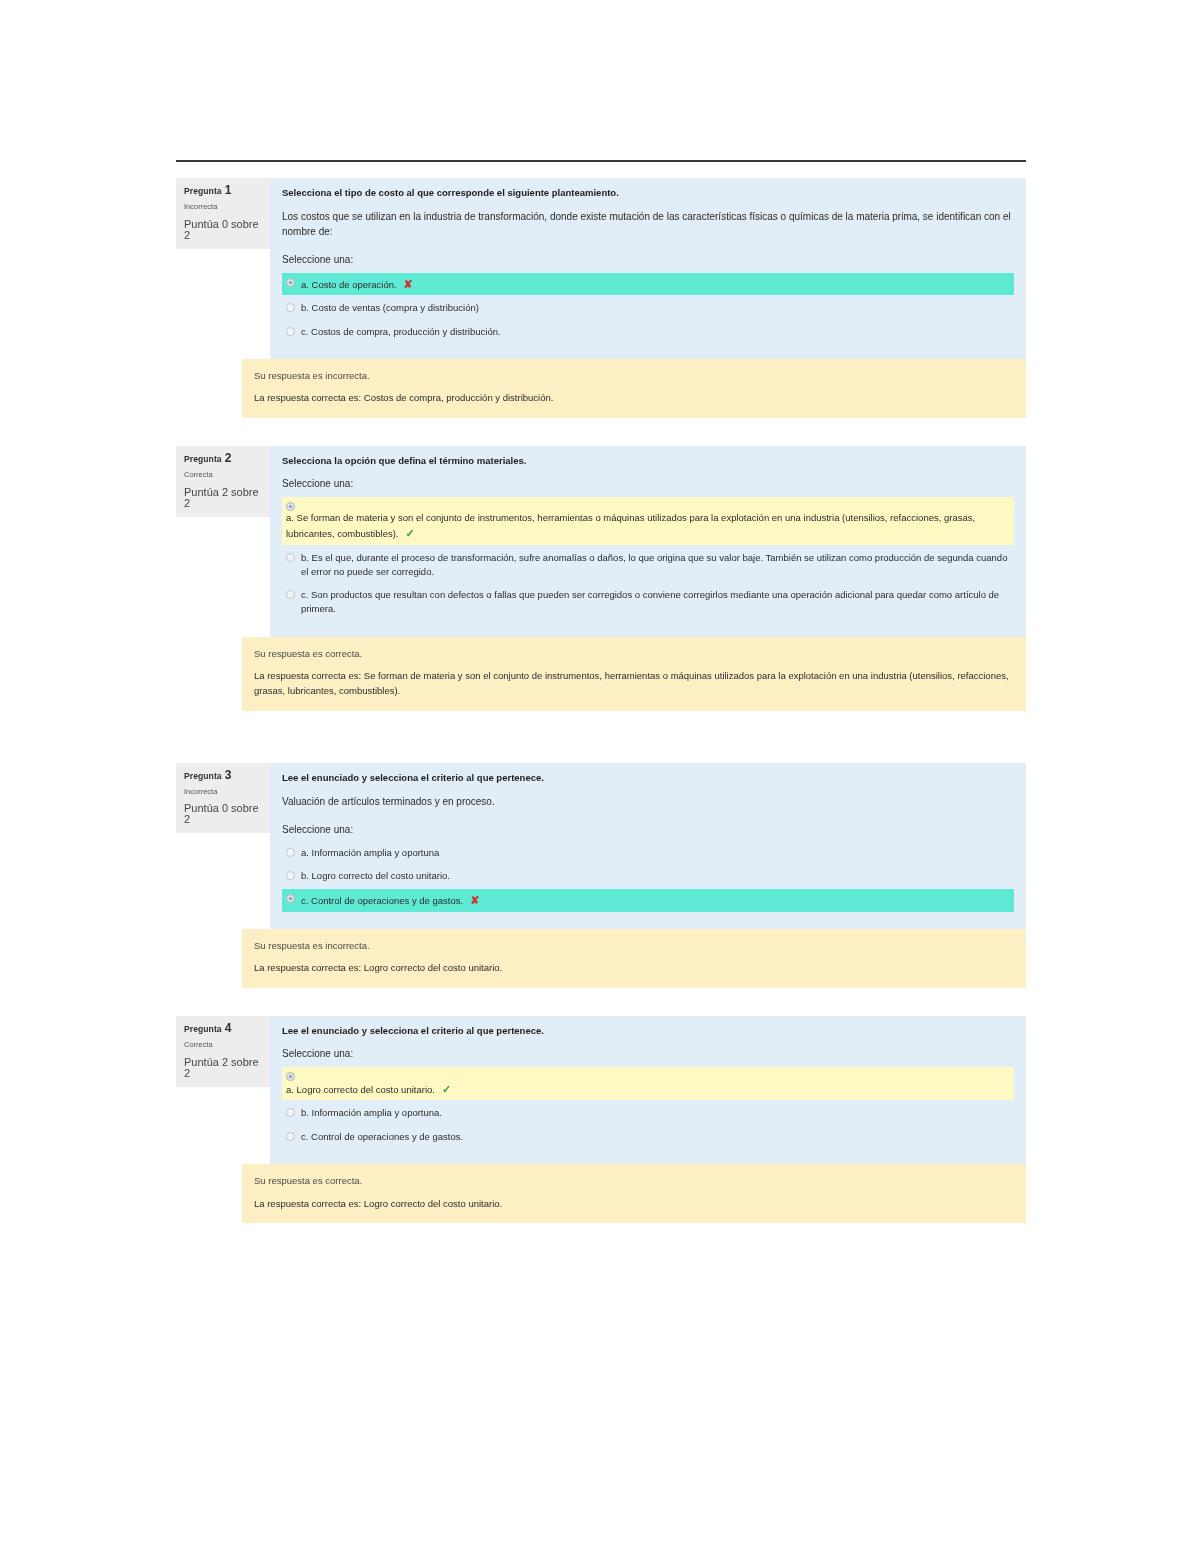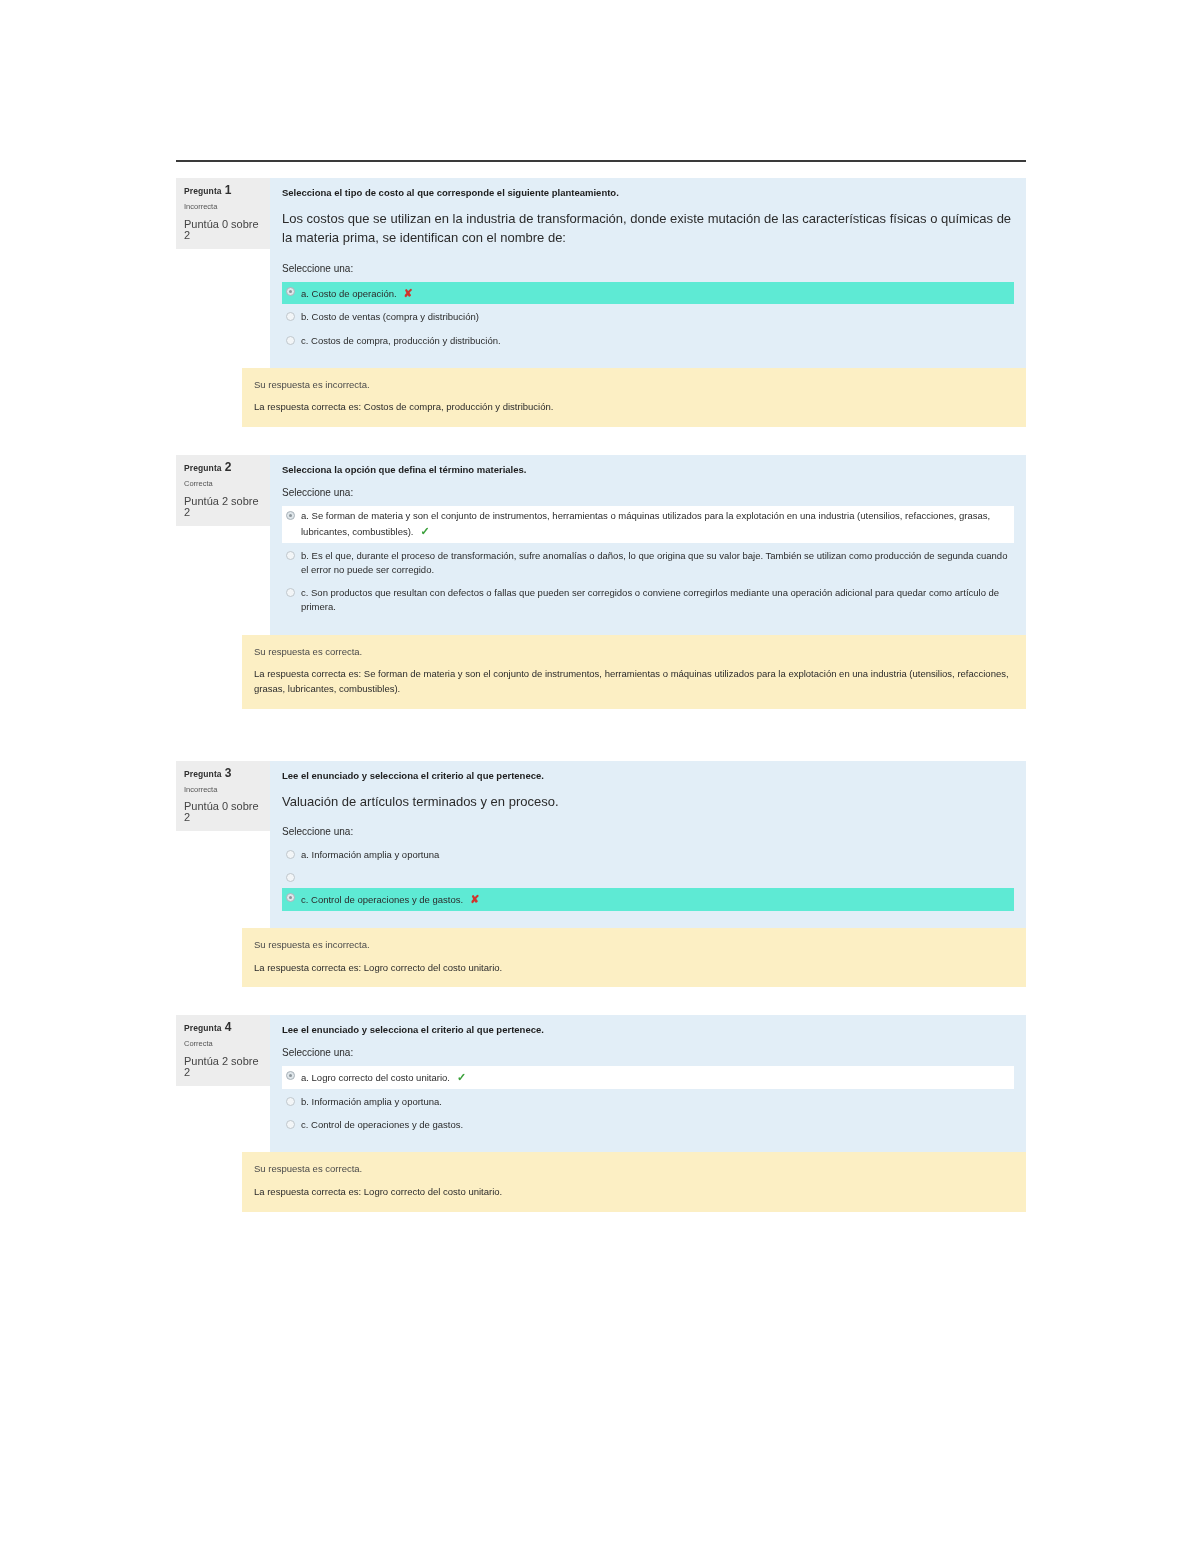--- a/index.html
+++ b/index.html
@@ -92,21 +92,21 @@
   }
 
   .q-stem {
     font-size: 9.5px;
     font-weight: bold;
     color: #1d1d1d;
     line-height: 1.45;
     margin: 0 0 9px 0;
   }
   .q-text {
-    font-size: 13px;
+    font-size: 10px;
     color: #2b2b2b;
     line-height: 1.5;
     margin: 0 0 14px 0;
   }
 
   .q-prompt {
     font-size: 10px;
     color: #2b2b2b;
     margin: 0 0 6px 0;
     line-height: 1.4;
@@ -114,21 +114,21 @@
 
   .answers { display: block; }
 
   .answer-row {
     display: flex;
     align-items: flex-start;
     padding: 3px 6px 3px 4px;
     margin-bottom: 3px;
     box-sizing: border-box;
   }
-  .answer-row.correct   { background: #ffffff; }
+  .answer-row.correct   { background: #fef9c3; flex-direction: column; }
   .answer-row.incorrect { background: #5eead4; }
   .answer-row.neutral   { background: transparent; }
 
   .radio {
     flex: 0 0 auto;
     width: 9px;
     height: 9px;
     border-radius: 50%;
     border: 1px solid #bfc7cd;
     background: #f2f5f7;
@@ -263,20 +263,21 @@
               <p class="q-stem">Lee el enunciado y selecciona el criterio al que pertenece.</p>
               <p class="q-text">Valuación de artículos terminados y en proceso.</p>
               <p class="q-prompt">Seleccione una:</p>
               <div class="answers">
                 <div class="answer-row neutral">
                   <span class="radio"></span>
                   <span class="answer-text"><span>a. Información amplia y oportuna</span></span>
                 </div>
                 <div class="answer-row neutral">
                   <span class="radio"></span>
+                  <span class="answer-text"><span>b. Logro correcto del costo unitario.</span></span>
                 </div>
                 <div class="answer-row incorrect">
                   <span class="radio checked"></span>
                   <span class="answer-text"><span>c. Control de operaciones y de gastos.</span><span class="mark x">✘</span></span>
                 </div>
               </div>
             </div>
           </div>
           <div class="q-feedback">
             <p class="fb-line muted">Su respuesta es incorrecta.</p>

